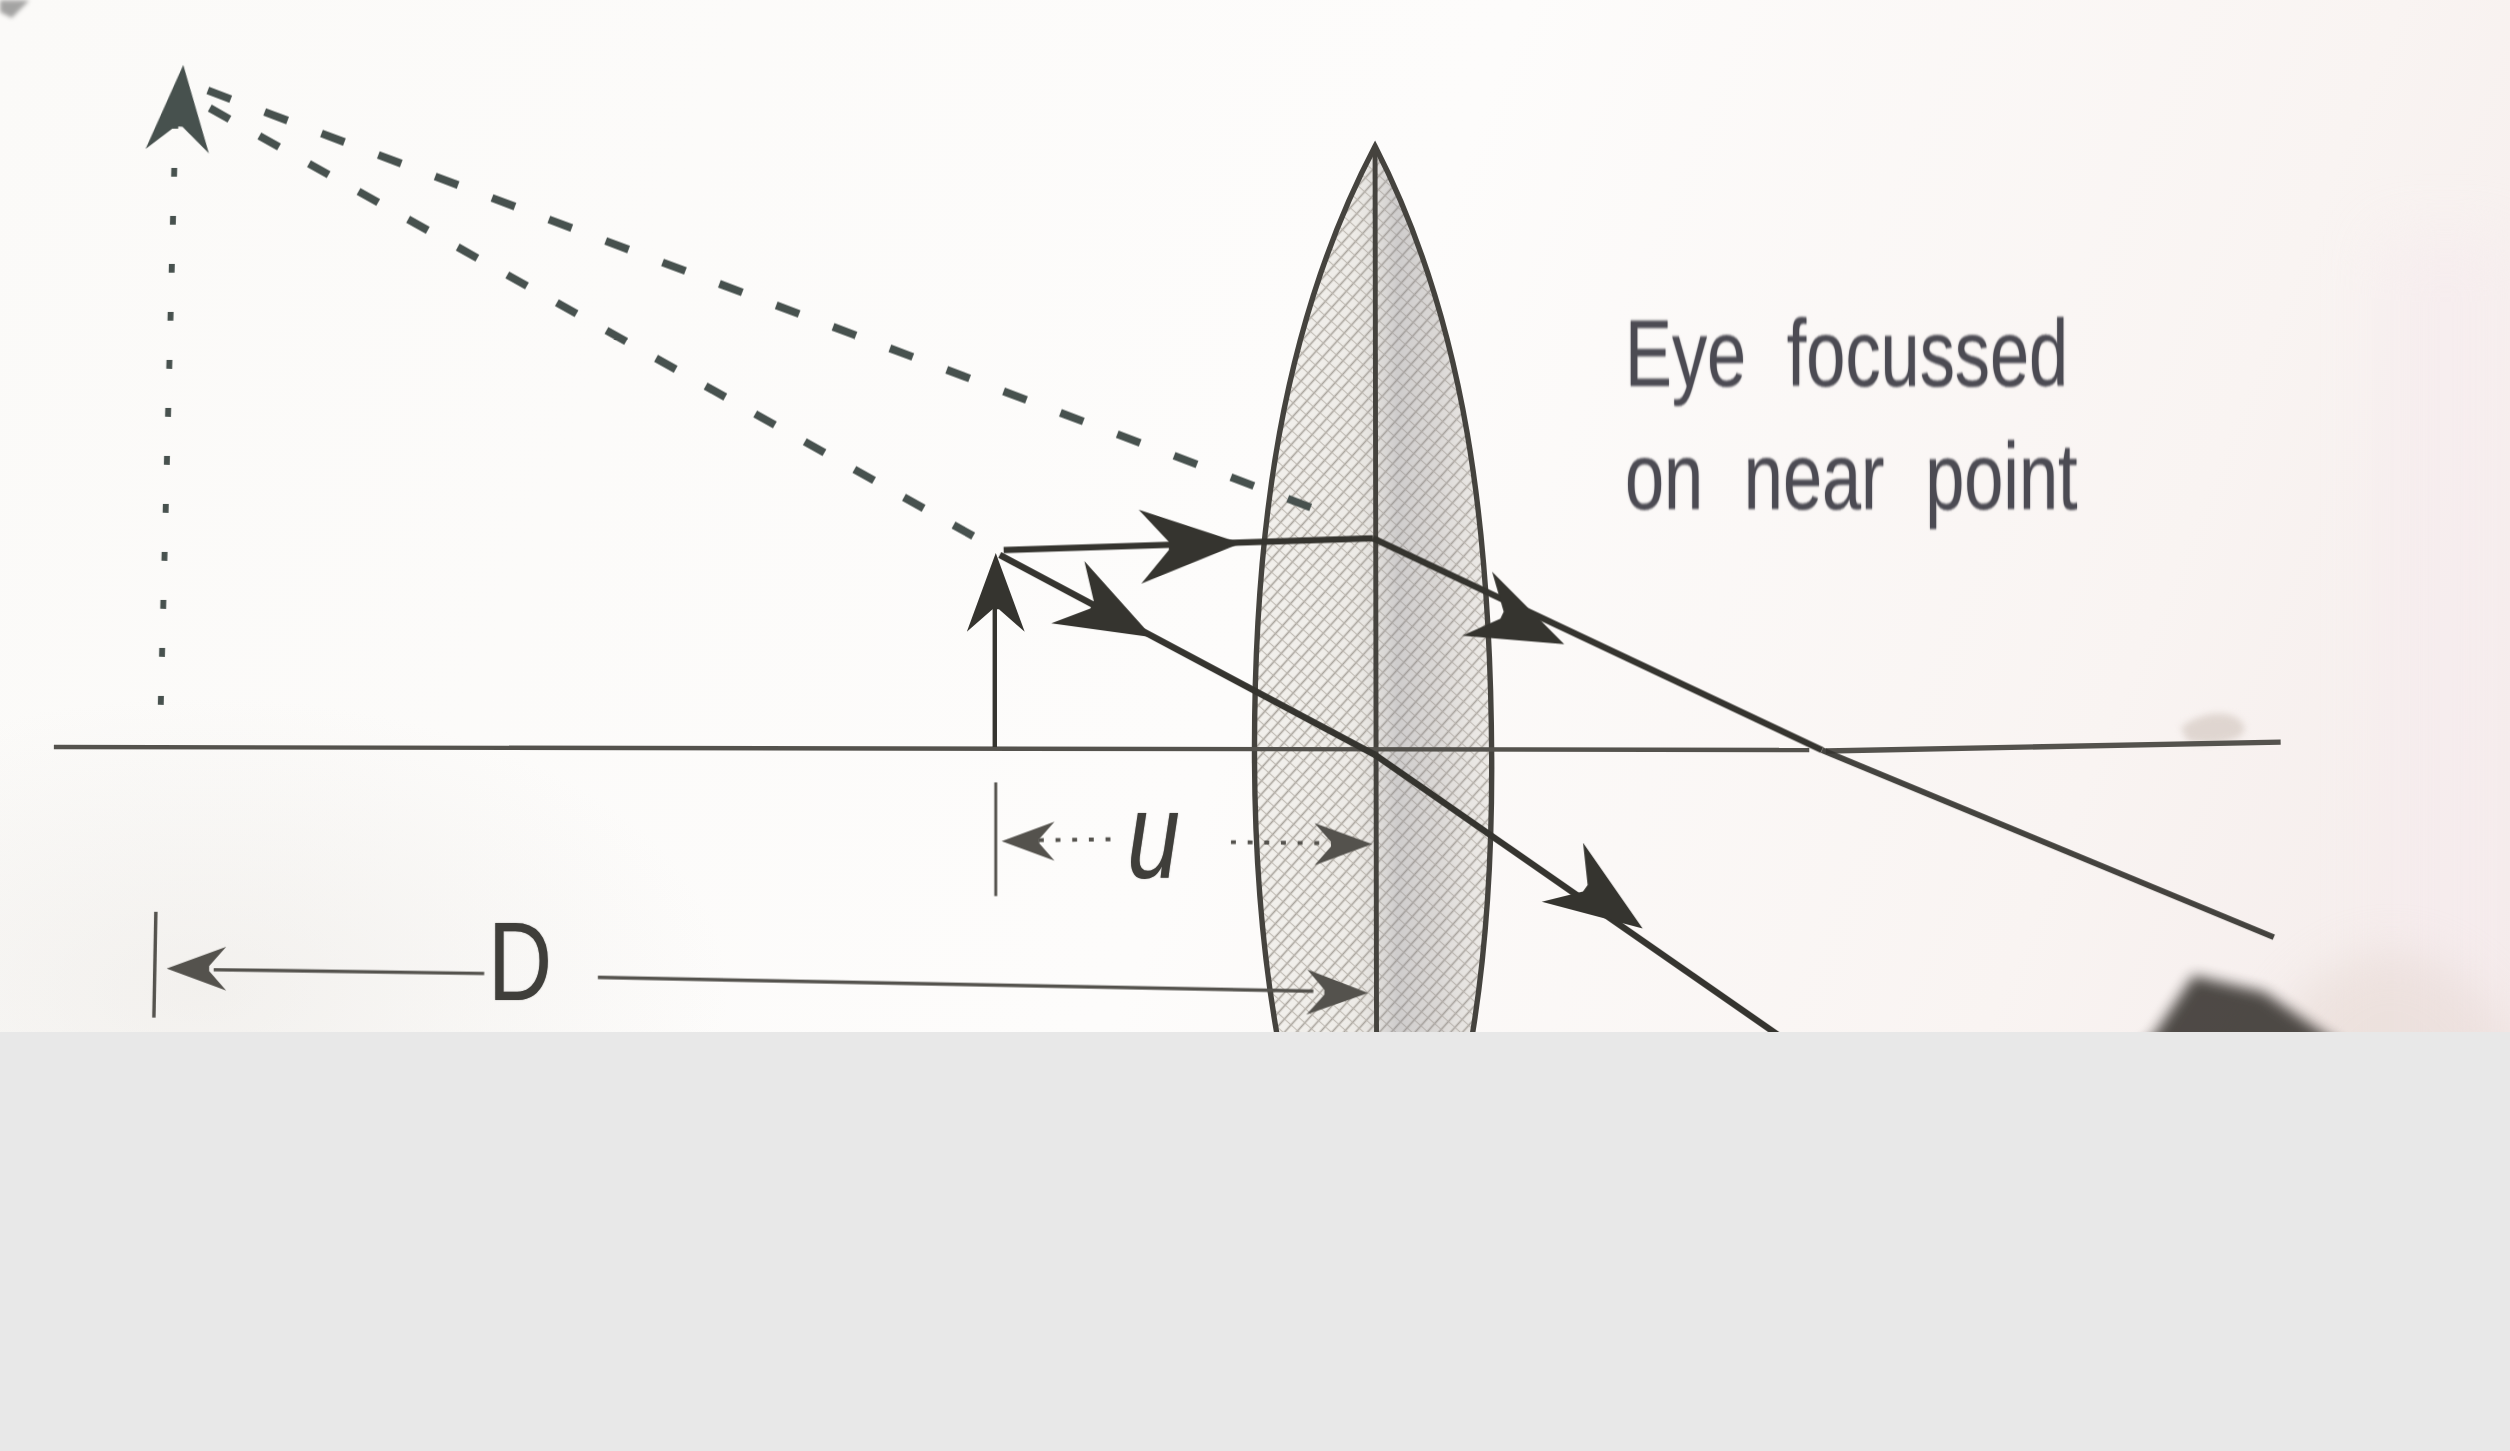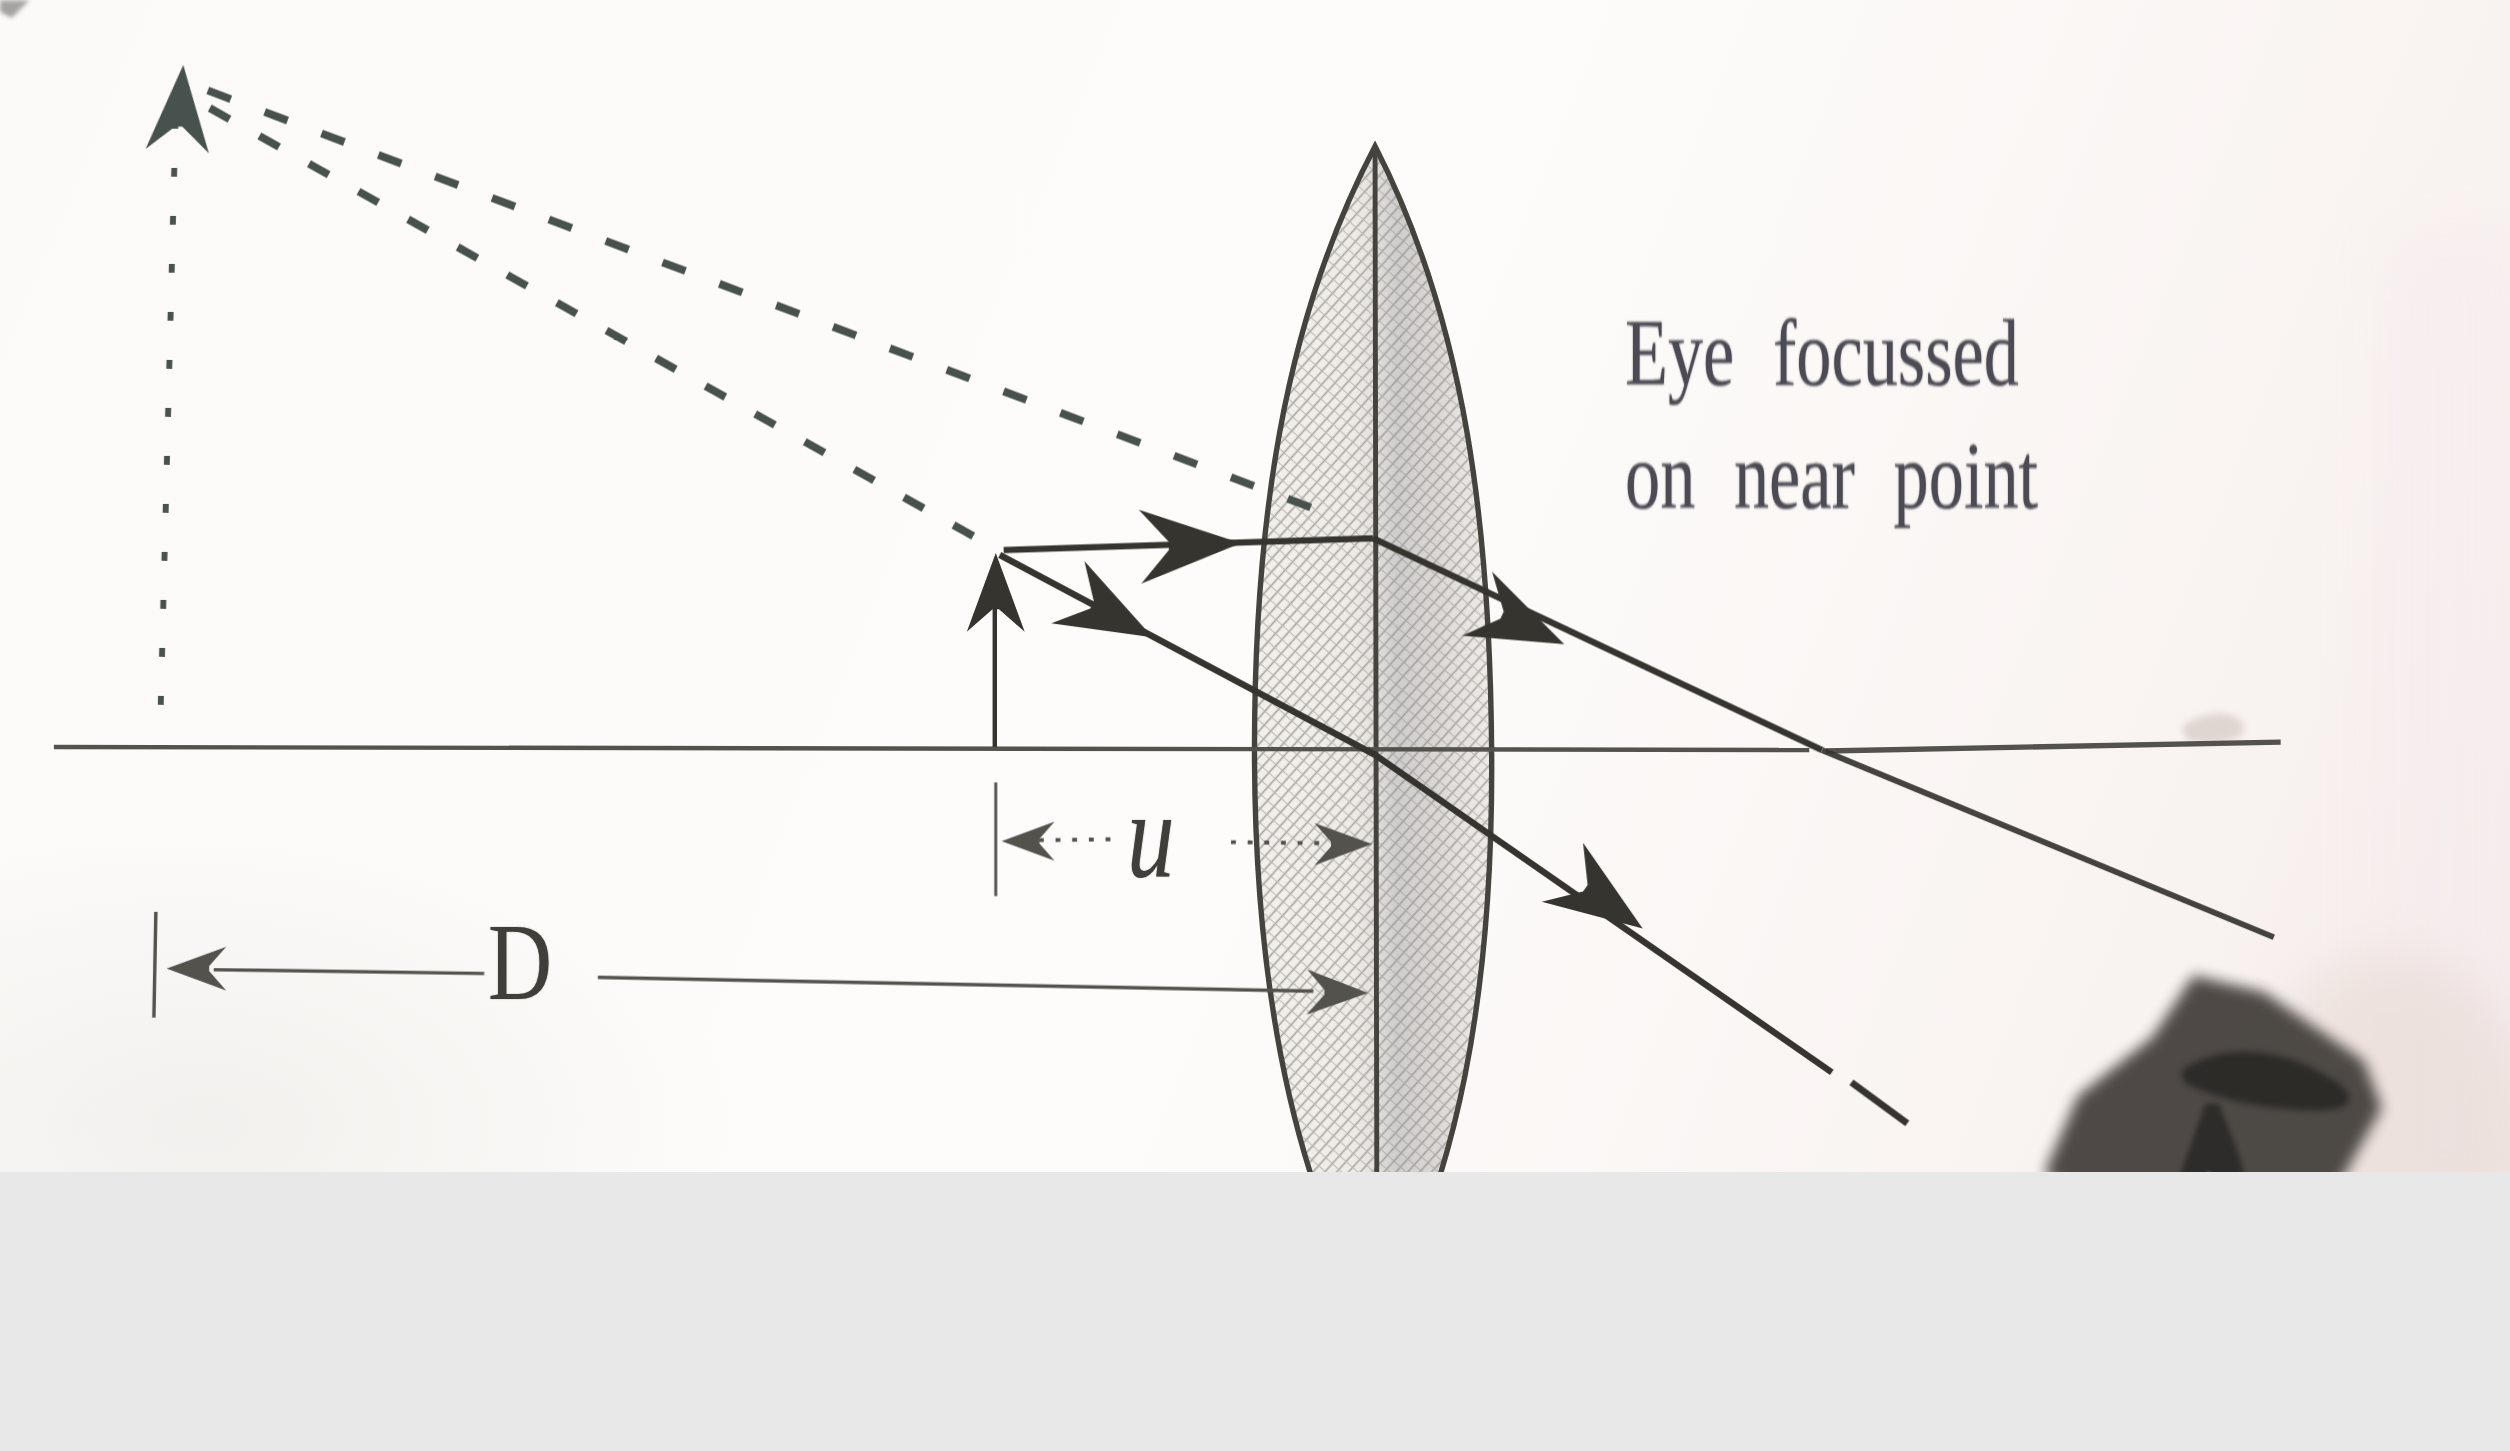--- a/index.html
+++ b/index.html
@@ -1,24 +1,24 @@
 <!DOCTYPE html>
 <html><head>
 <meta charset="utf-8">
 <style>
   html, body { margin: 0; padding: 0; background: #e8e8e8; }
   .stage {
     position: relative;
     width: 2510px;
-    height: 1172px;
+    height: 1032px;
     overflow: hidden;
     background:
       radial-gradient(882px 490px at 8% 96%, rgba(225,221,216,.35), rgba(225,221,216,0) 60%),
       linear-gradient(112deg, #fbfaf8 0%, #fdfcfb 52%, #f9f4f2 82%, #f4ebea 100%);
-    font-family: Liberation Serif, serif;
+    font-family: Liberation Sans, sans-serif;
   }
   svg.diagram { position: absolute; left: 0; top: 0; width: 2510px; height: 1452px; }
   .ink-soft { filter: blur(0.4px); }
 
   .caption {
     position: absolute;
     left: 1625px;
     top: 292px;
     font-size: 95px;
     line-height: 123px;

